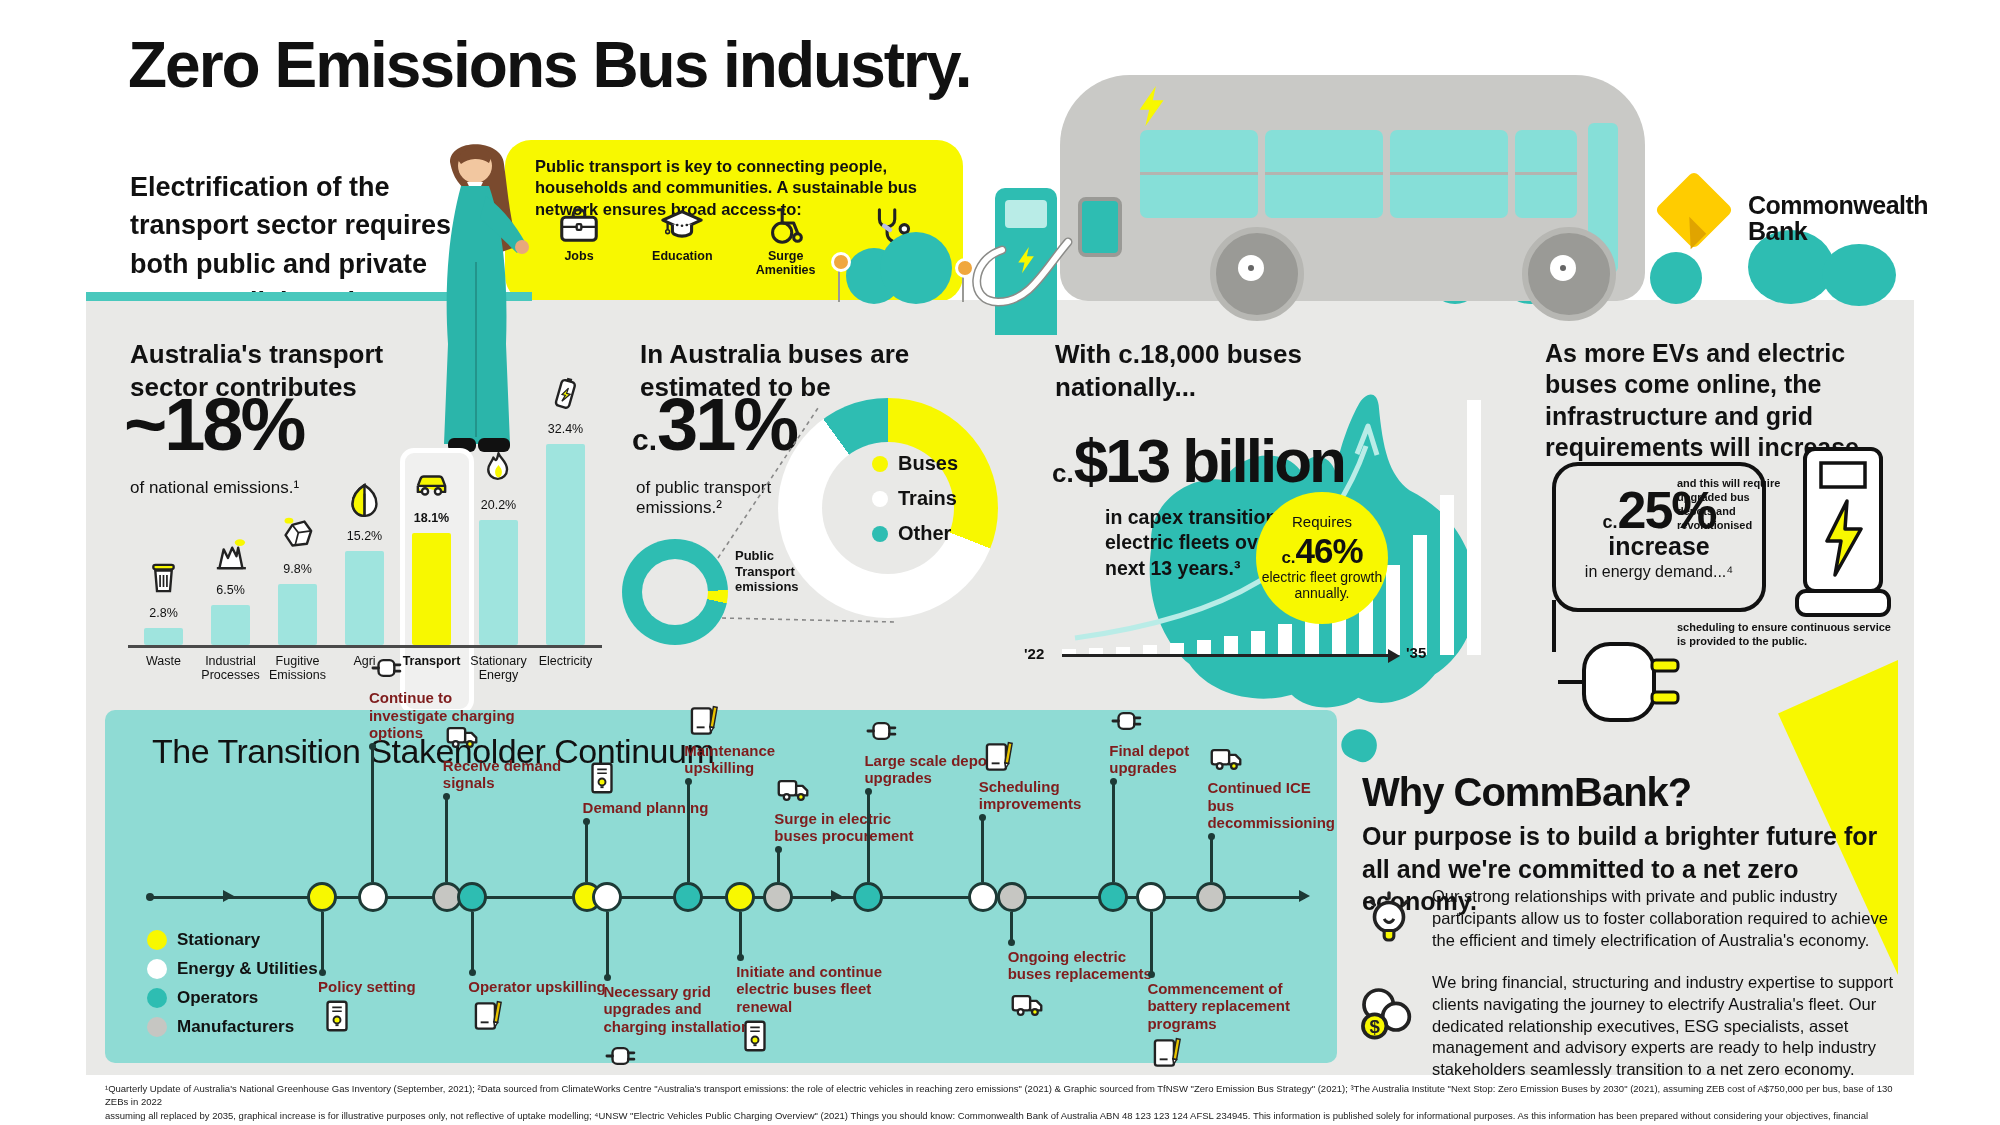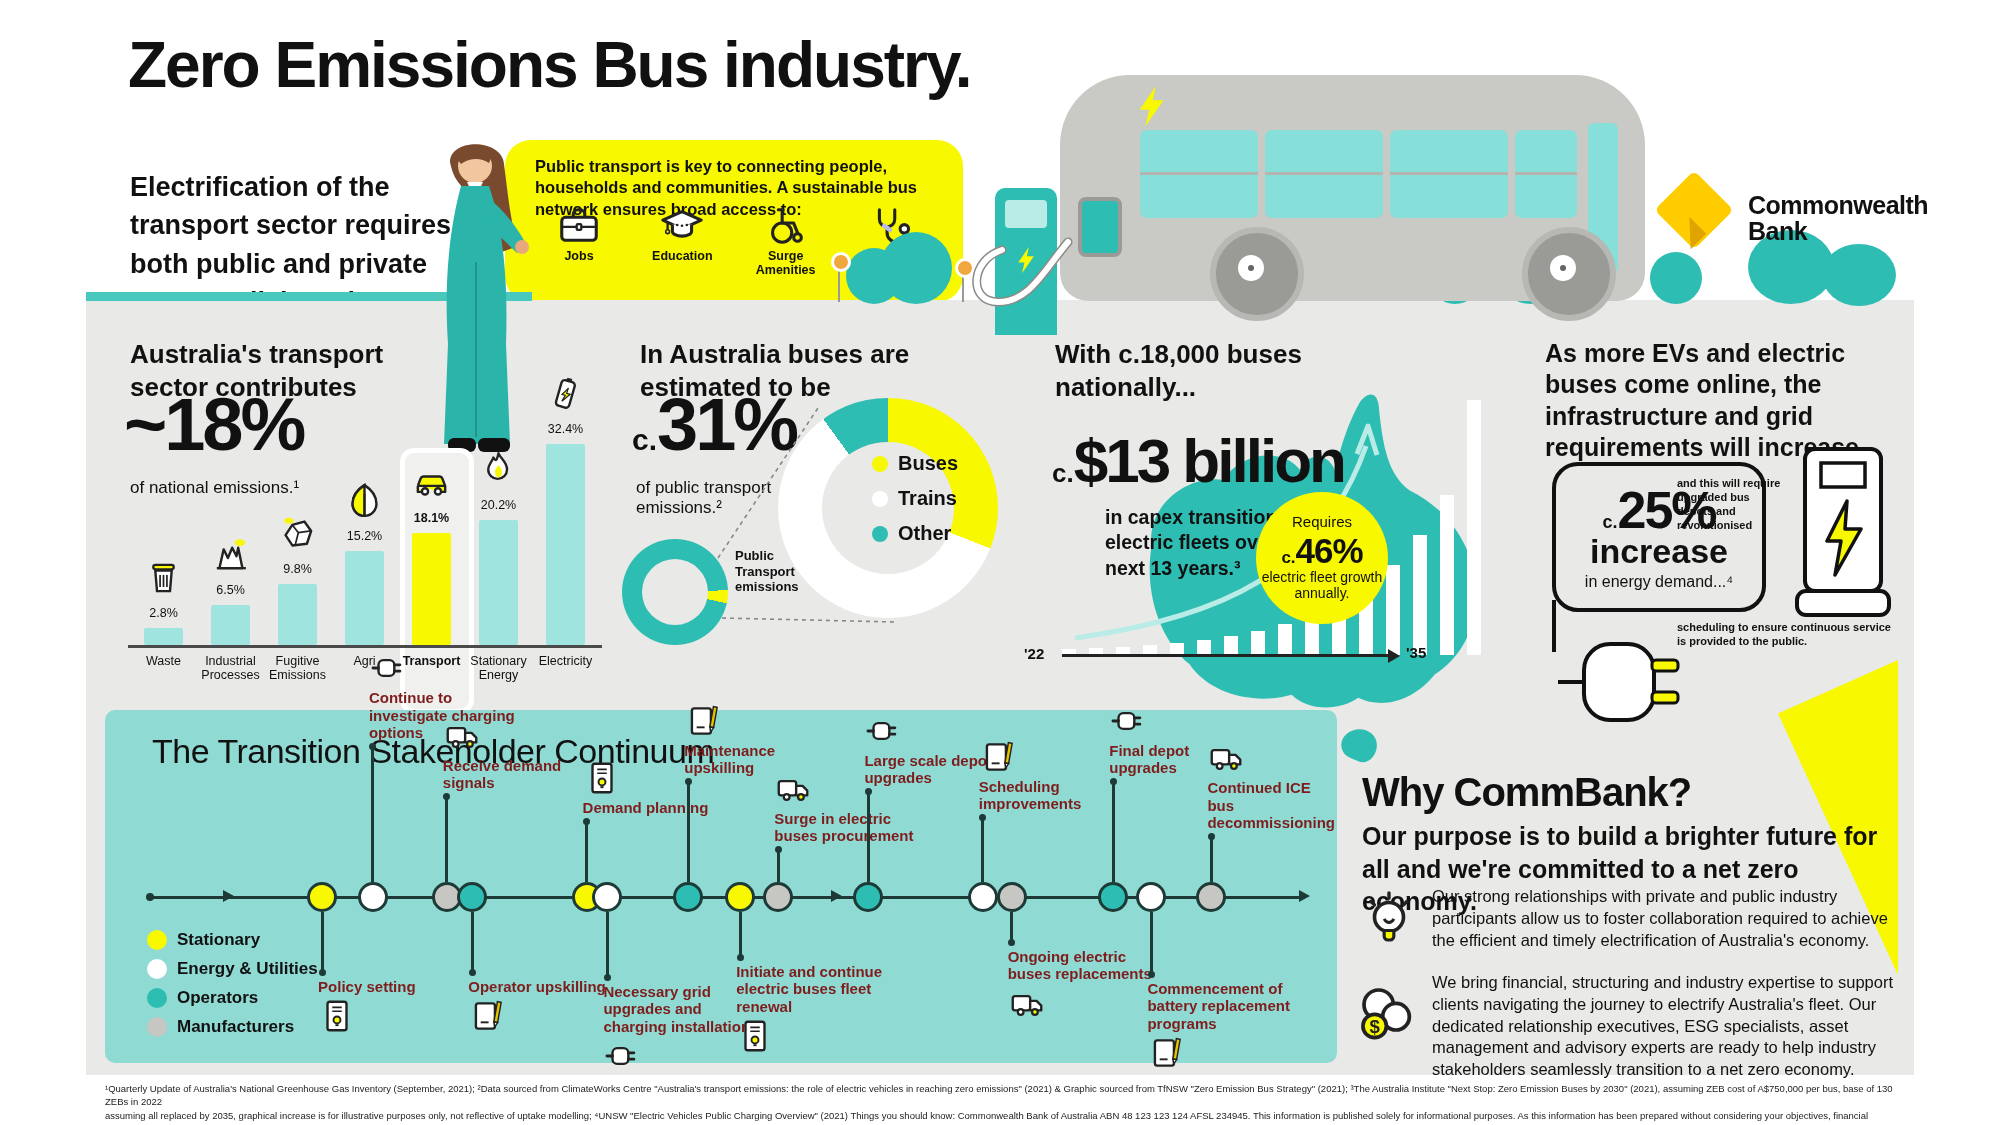--- a/index.html
+++ b/index.html
@@ -394,21 +394,21 @@
 
   <div class="abs yellow-circle">
     <div style="font-size:15px;">Requires</div>
     <div><span style="font-size:17px;font-weight:bold;">c.</span><span style="font-size:35px;font-weight:bold;letter-spacing:-1px;">46%</span></div>
     <div style="font-size:14px;">electric fleet growth annually.</div>
   </div>
 
   <div class="abs sec-head" style="left:1545px;top:338px;width:375px;font-size:25px;">As more EVs and electric buses come online, the infrastructure and grid requirements will increase...</div>
   <div class="abs bubble">
     <div style="margin-top:14px;"><span style="font-size:18px;font-weight:bold;">c.</span><span style="font-size:52px;font-weight:bold;letter-spacing:-2px;">25%</span></div>
-    <div style="font-size:34px;font-weight:bold;margin-top:-8px;">increase</div>
+    <div style="font-size:25px;font-weight:bold;margin-top:-8px;">increase</div>
     <div style="font-size:16px;margin-top:2px;">in energy demand...⁴</div>
   </div>
   <div class="abs bubble-tail"></div>
   <svg class="abs" style="left:1556px;top:636px;width:130px;height:92px;" viewBox="0 0 130 92">
     <path d="M2 46 H30" stroke="#111" stroke-width="4"></path>
     <rect x="28" y="8" width="70" height="76" rx="26" fill="#fff" stroke="#111" stroke-width="4"></rect>
     <rect x="96" y="24" width="26" height="11" rx="4" fill="#f8f800" stroke="#111" stroke-width="3"></rect>
     <rect x="96" y="56" width="26" height="11" rx="4" fill="#f8f800" stroke="#111" stroke-width="3"></rect>
   </svg>
   <div class="abs grid-small" style="left:1677px;top:476px;width:108px;">and this will require upgraded bus depots and revolutionised</div>

